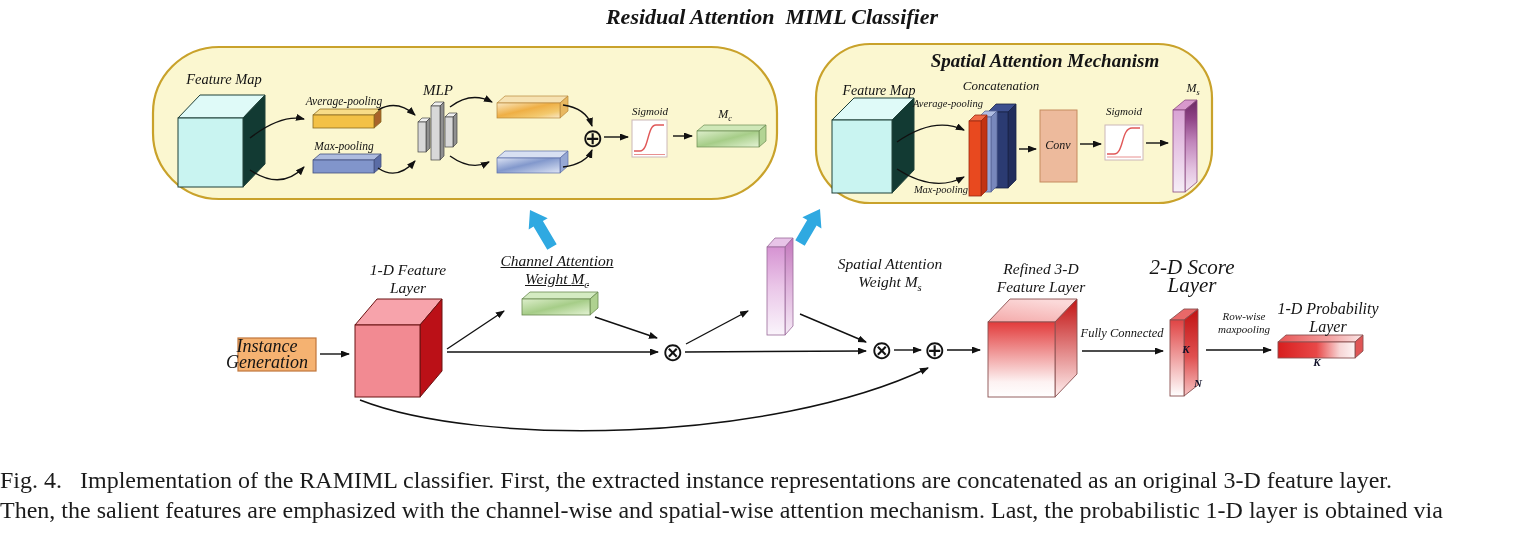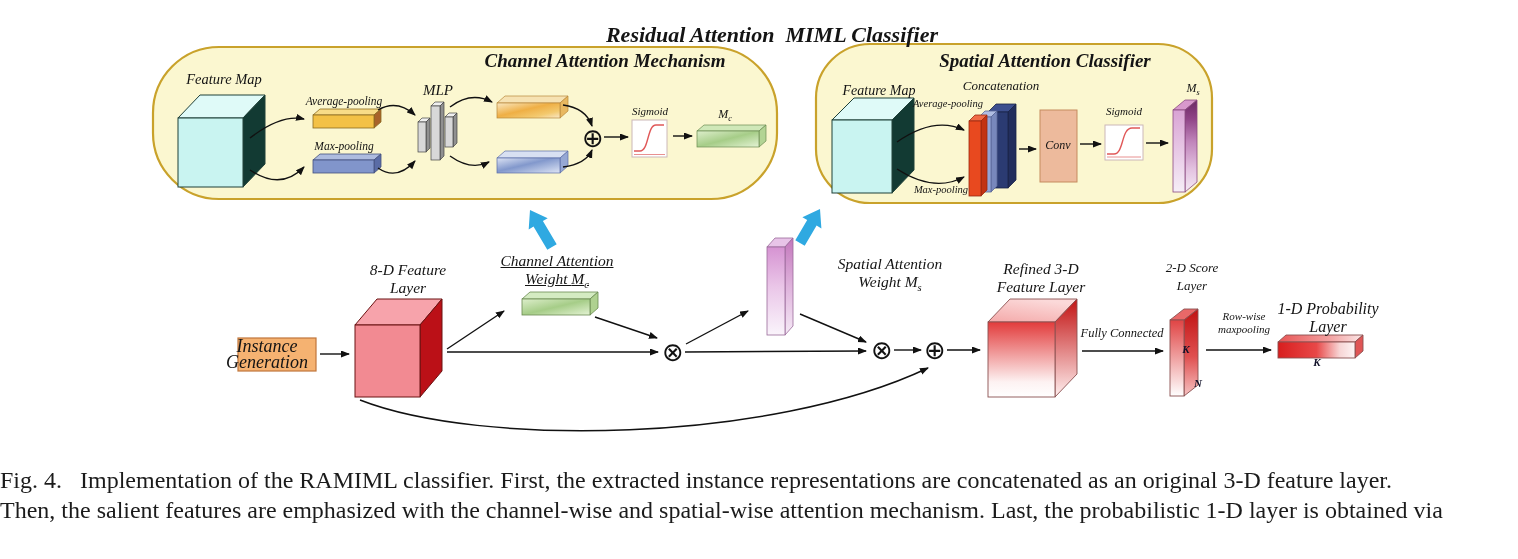--- a/index.html
+++ b/index.html
@@ -270,24 +270,23 @@
     <path d="M 685,352 L 866,351" marker-end="url(#ah)"></path>
     <path d="M 800,314 L 866,342" marker-end="url(#ah)"></path>
     <path d="M 894,350 L 921,350" marker-end="url(#ah)"></path>
     <path d="M 947,350 L 980,350" marker-end="url(#ah)"></path>
     <path d="M 360,400 C 480,447 770,443 928,368" marker-end="url(#ah)"></path>
     <path d="M 1082,351 L 1163,351" marker-end="url(#ah)"></path>
     <path d="M 1206,350 L 1271,350" marker-end="url(#ah)"></path>
   </g>
 </svg>
 
-<div class="lbl bold pre" style="left:772px;top:23px;font-size:22px;">Residual Attention  MIML Classifier</div>
-
-<div class="lbl bold" style="left:605px;top:50px;font-size:19px;">Channel Attention Mechanism</div>
-<div class="lbl bold" style="left:1045px;top:50px;font-size:19px;">Spatial Attention Classifier</div>
+<div class="lbl bold pre" style="left:772px;top:5px;font-size:22px;">Residual Attention  MIML Classifier</div>
+
+<div class="lbl bold" style="left:1045px;top:50px;font-size:19px;">Spatial Attention Mechanism</div>
 
 <div class="lbl" style="left:224px;top:71px;font-size:14.5px;">Feature Map</div>
 <div class="lbl" style="left:344px;top:95px;font-size:11.5px;">Average-pooling</div>
 <div class="lbl" style="left:344px;top:140px;font-size:11.5px;">Max-pooling</div>
 <div class="lbl" style="left:438px;top:82px;font-size:15px;">MLP</div>
 <div class="lbl" style="left:650px;top:105px;font-size:11px;">Sigmoid</div>
 <div class="lbl" style="left:725px;top:108px;font-size:12px;">
   <span>M</span><sub>c</sub>
 </div>
 
@@ -300,42 +299,42 @@
 <div class="lbl" style="left:1193px;top:82px;font-size:12px;">
   <span>M</span><sub>s</sub>
 </div>
 
 <div class="lbl cc" style="left:267px;top:354px;font-size:18px;line-height:16px;">
   <div>Instance</div>
   <div>Generation</div>
 </div>
 
 <div class="lbl" style="left:408px;top:261px;font-size:15.5px;line-height:17.5px;">
-  <div>8-D Feature</div>
+  <div>1-D Feature</div>
   <div>Layer</div>
 </div>
 
 <div class="lbl" style="left:557px;top:252px;font-size:15.5px;line-height:17.5px;text-decoration:underline;">
   <div>Channel Attention</div>
   <div><span class="pre">Weight </span><span>M</span><sub>c</sub></div>
 </div>
 
 <div class="lbl" style="left:850px;top:255px;font-size:15.5px;line-height:17.5px;margin-left:40px;">
   <div>Spatial Attention</div>
   <div><span class="pre">Weight </span><span>M</span><sub>s</sub></div>
 </div>
 
 <div class="lbl" style="left:1041px;top:260px;font-size:15.5px;line-height:17.5px;">
   <div>Refined 3-D</div>
   <div>Feature Layer</div>
 </div>
 
 <div class="lbl" style="left:1122px;top:326px;font-size:12.5px;">Fully Connected</div>
 
-<div class="lbl" style="left:1192px;top:259px;font-size:13px;line-height:17.5px;">
+<div class="lbl" style="left:1192px;top:259px;font-size:21px;line-height:17.5px;">
   <div>2-D Score</div>
   <div>Layer</div>
 </div>
 <div class="lbl bold" style="left:1186px;top:343px;font-size:11px;color:#101028;">K</div>
 <div class="lbl bold" style="left:1198px;top:377px;font-size:11px;color:#101028;">N</div>
 
 <div class="lbl" style="left:1244px;top:310px;font-size:11px;line-height:12.5px;">
   <div>Row-wise</div>
   <div>maxpooling</div>
 </div>

